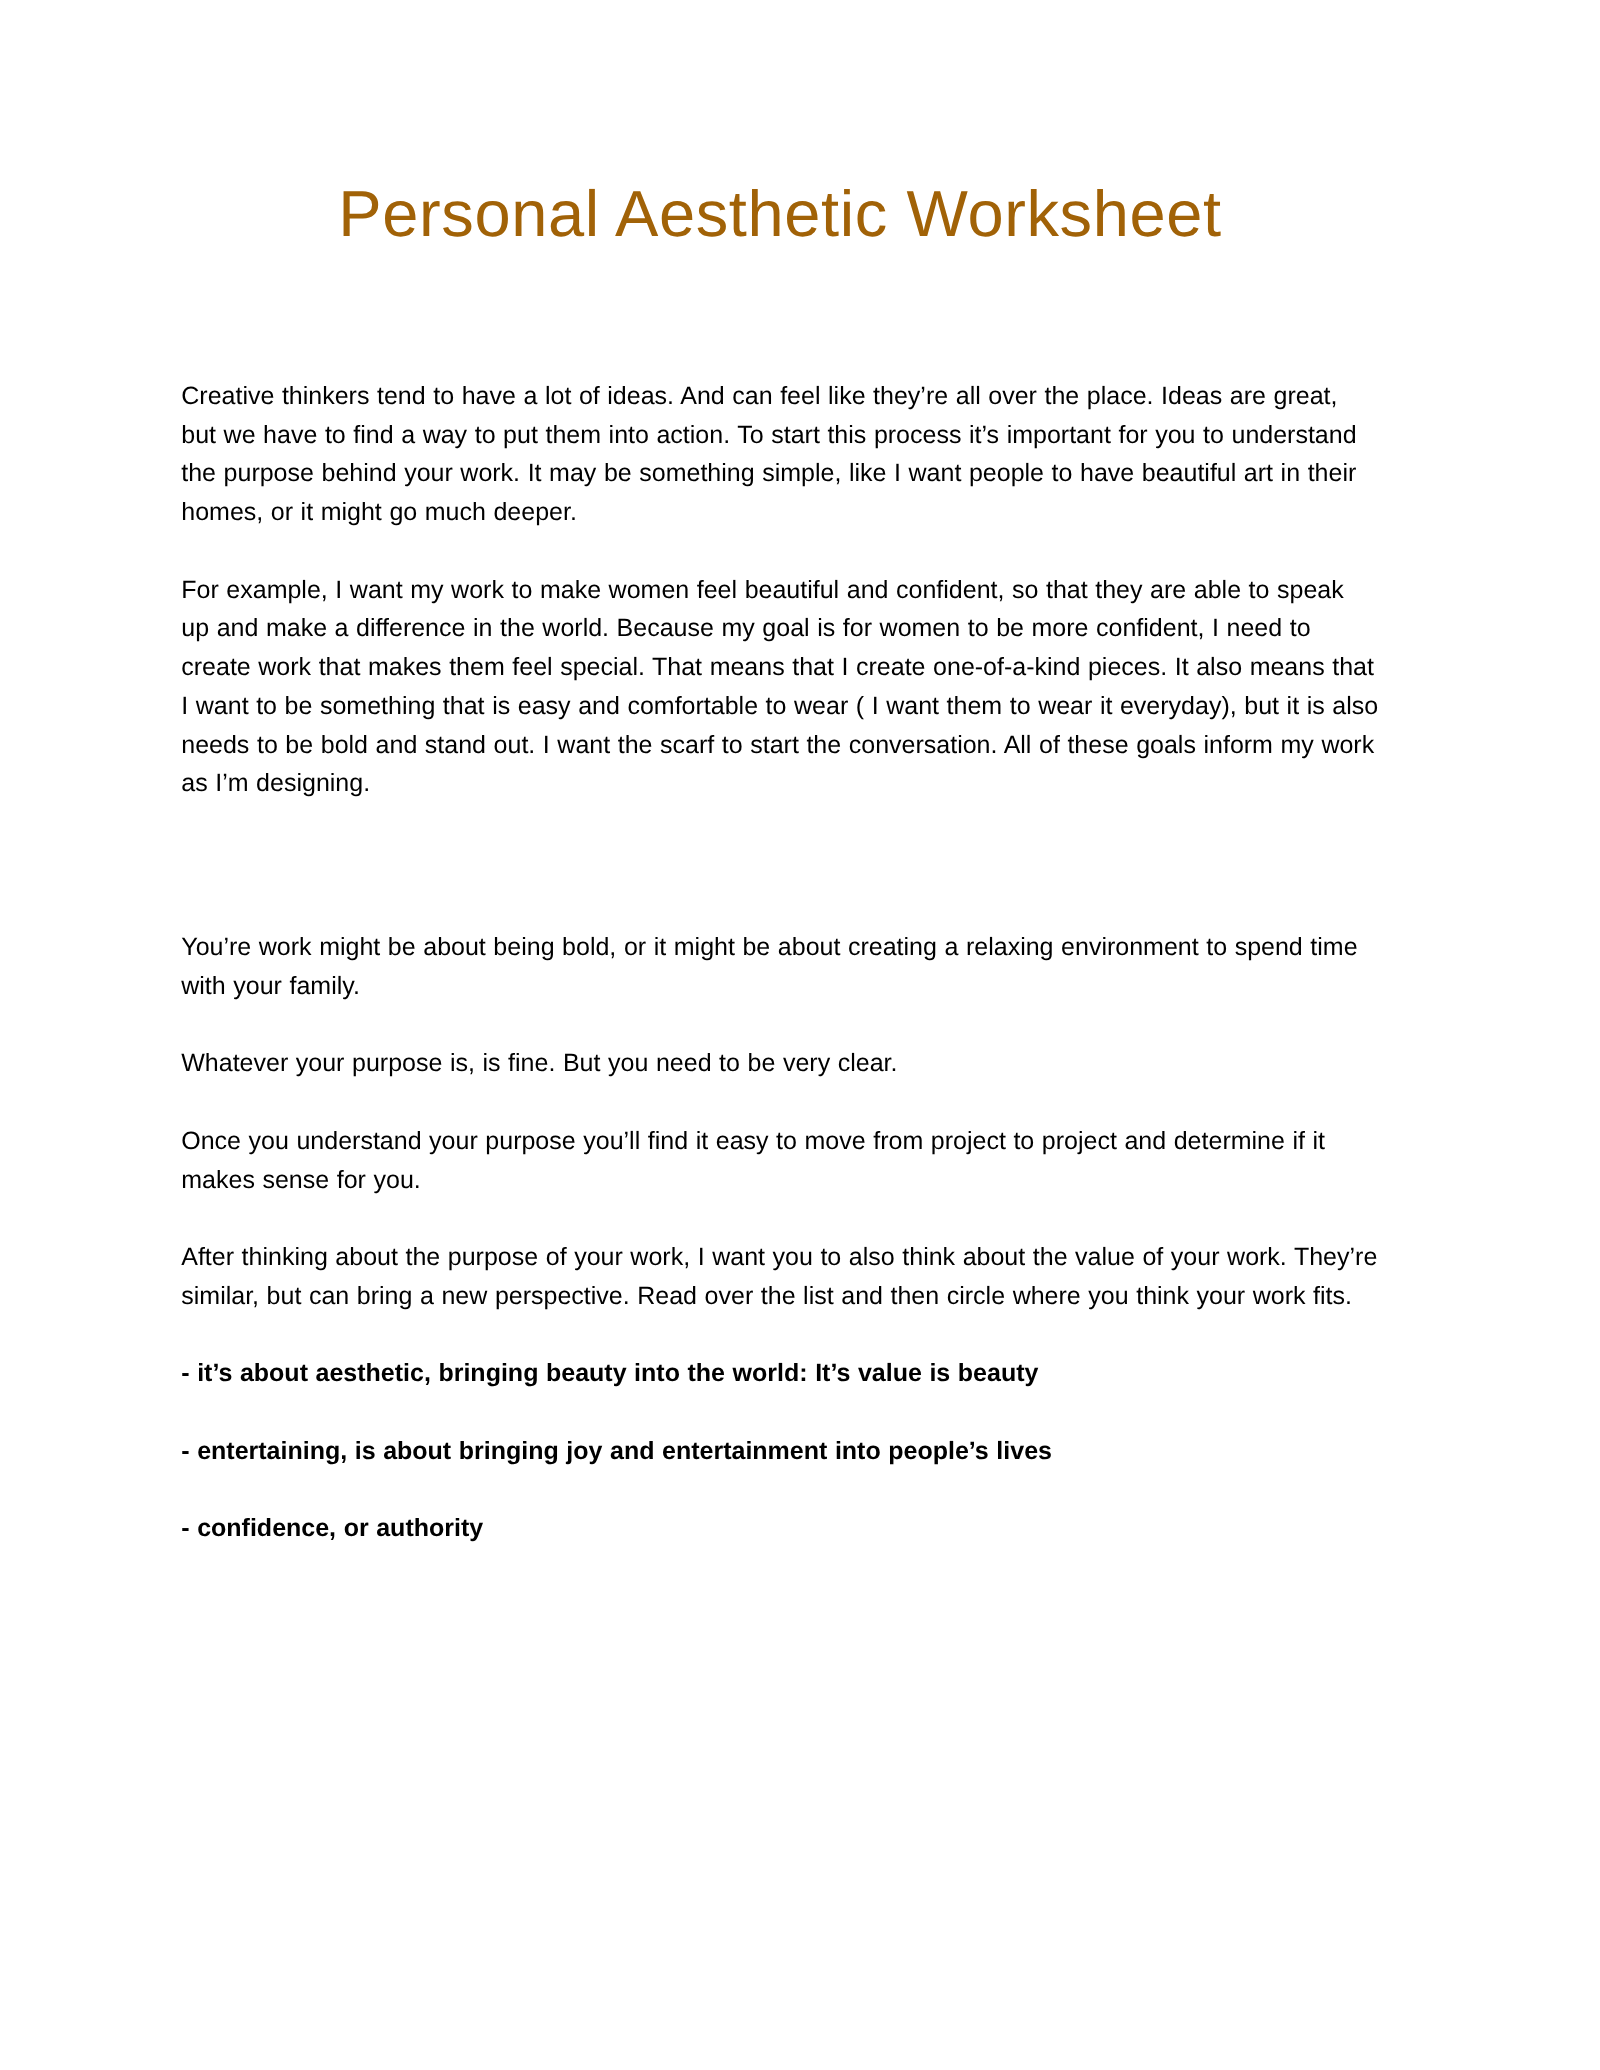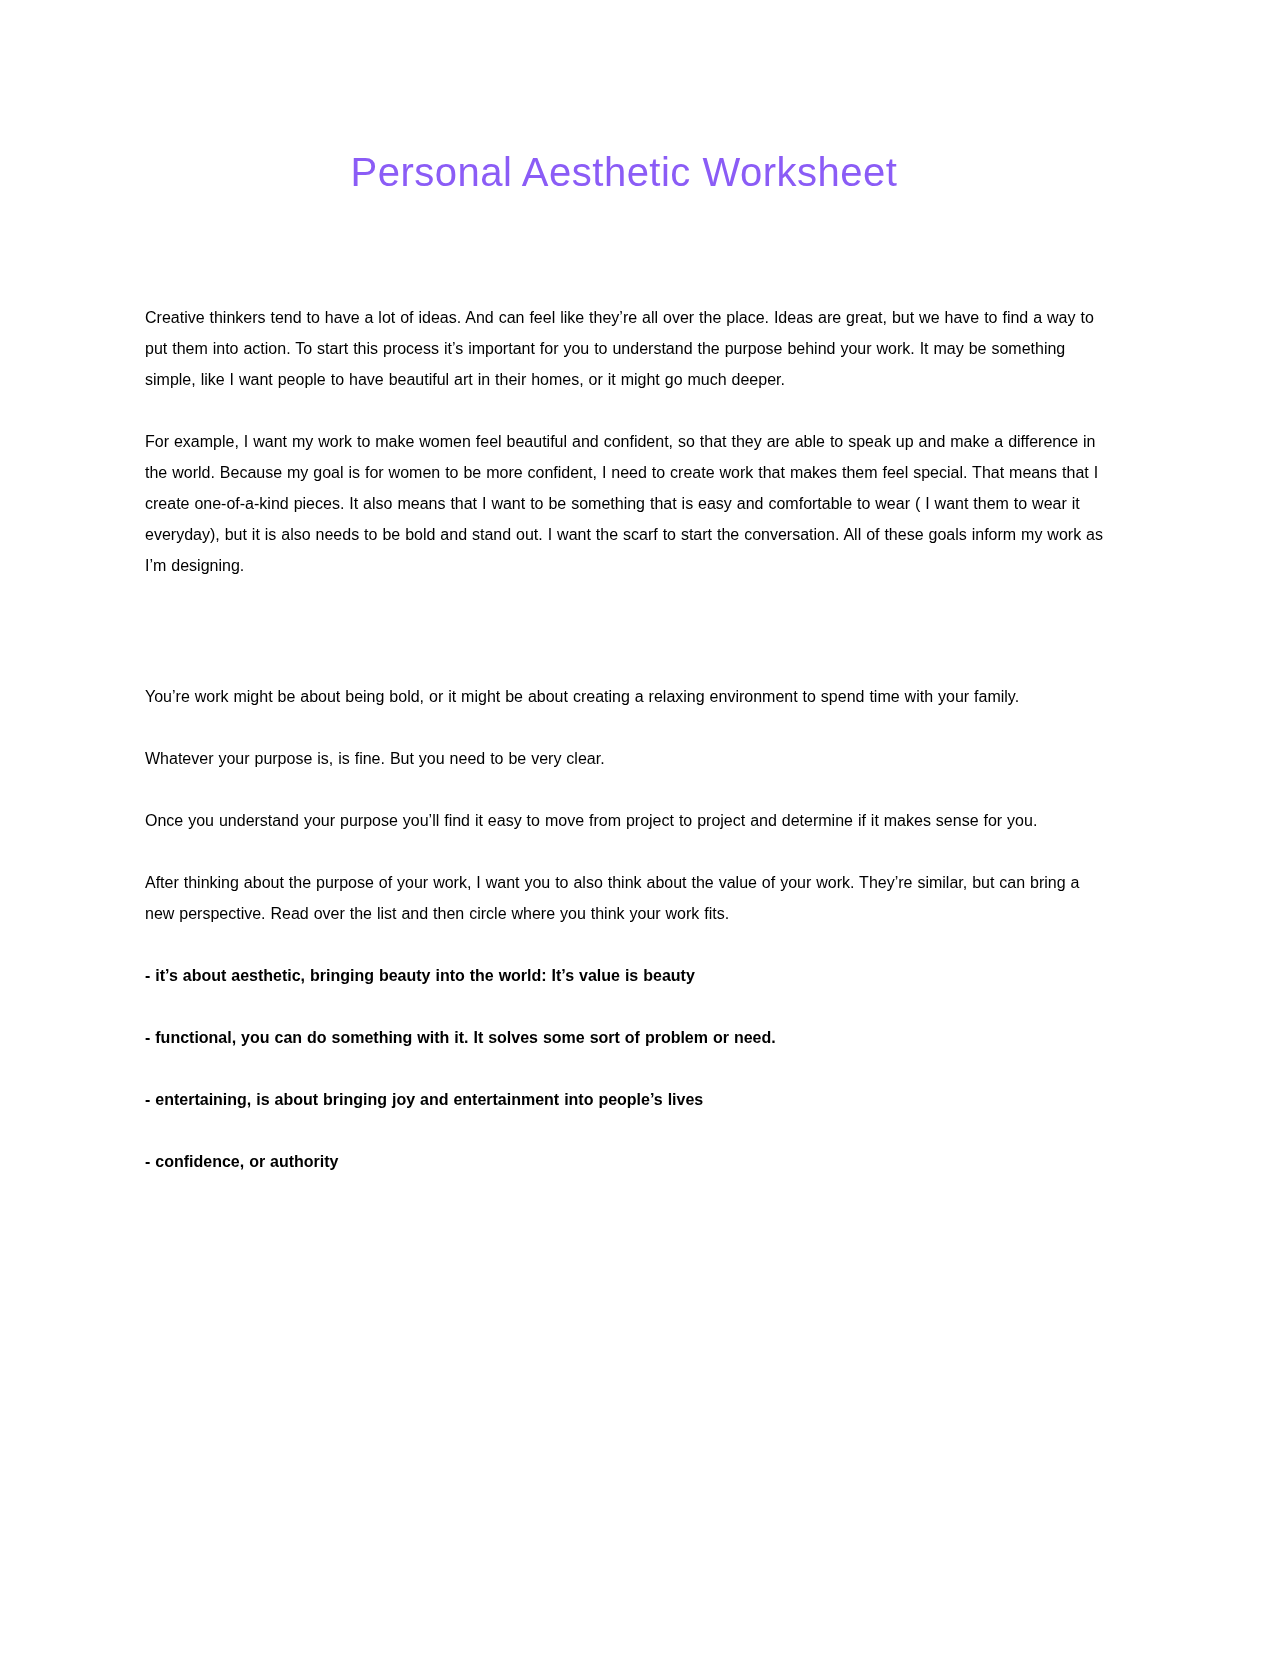--- a/index.html
+++ b/index.html
@@ -16,31 +16,31 @@
   }
   .page {
     box-sizing: border-box;
     width: 1280px;
     height: 1656px;
     padding: 150px 177px 0 145px;
     background: #ffffff;
   }
   .doc-title {
     margin: 0;
-    font-size: 40px;
+    font-size: 52px;
     line-height: 44px;
     font-weight: 400;
     letter-spacing: 0.5px;
     text-align: center;
-    color: #8b5cf6;
+    color: #a16207;
     font-family: "Liberation Sans", "DejaVu Sans", sans-serif;
   }
   .para {
     margin: 31px 0 0 0;
-    font-size: 16px;
+    font-size: 20px;
     line-height: 31px;
     font-weight: 400;
     color: #000000;
     word-spacing: 0.5px;
   }
   .para.first {
     margin-top: 108px;
   }
   .para.gap-xl {
     margin-top: 100px;
@@ -63,21 +63,20 @@
   <p class="para gap-xl">You’re work might be about being bold, or it might be about creating a relaxing environment to spend time with your family.</p>
 
   <p class="para">Whatever your purpose is, is fine. But you need to be very clear.</p>
 
   <p class="para">Once you understand your purpose you’ll find it easy to move from project to project and determine if it makes sense for you.</p>
 
   <p class="para">After thinking about the purpose of your work, I want you to also think about the value of your work. They’re similar, but can bring a new perspective. Read over the list and then circle where you think your work fits.</p>
 
   <p class="para bold">- it’s about aesthetic, bringing beauty into the world: It’s value is beauty</p>
 
-  <p class="para bold">- functional, you can do something with it. It solves some sort of problem or need.</p>
 
   <p class="para bold">- entertaining, is about bringing joy and entertainment into people’s lives</p>
 
   <p class="para bold">- confidence, or authority</p>
 
 
 
 </div>
 
 </body></html>

